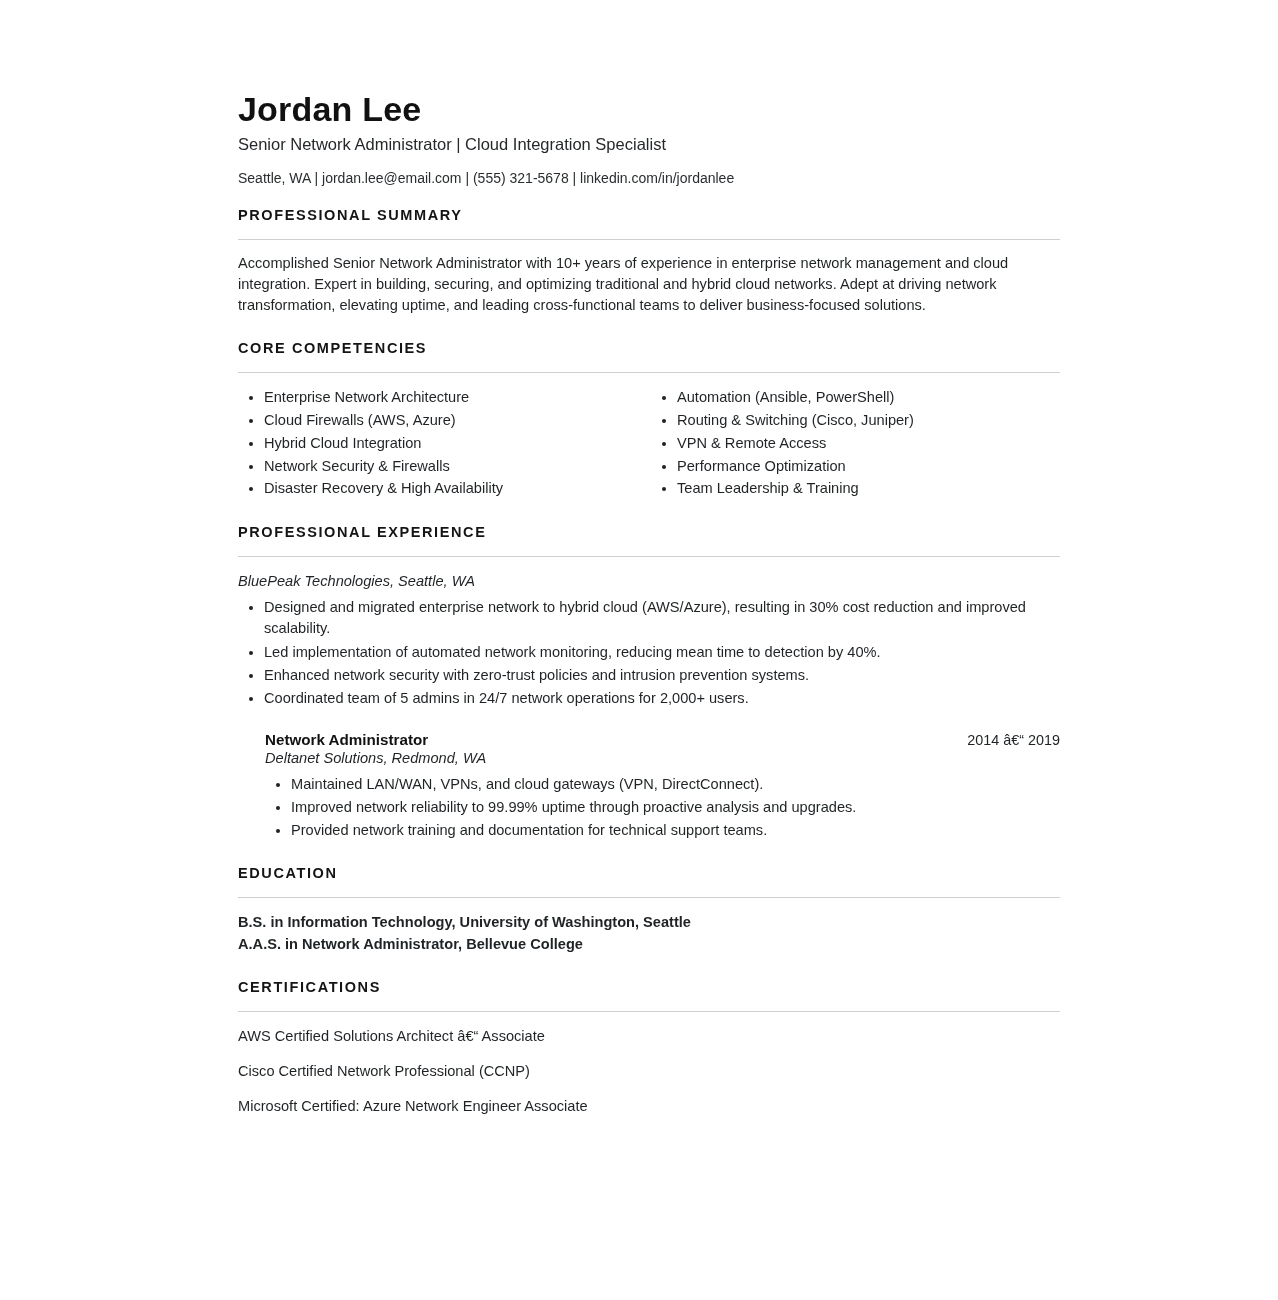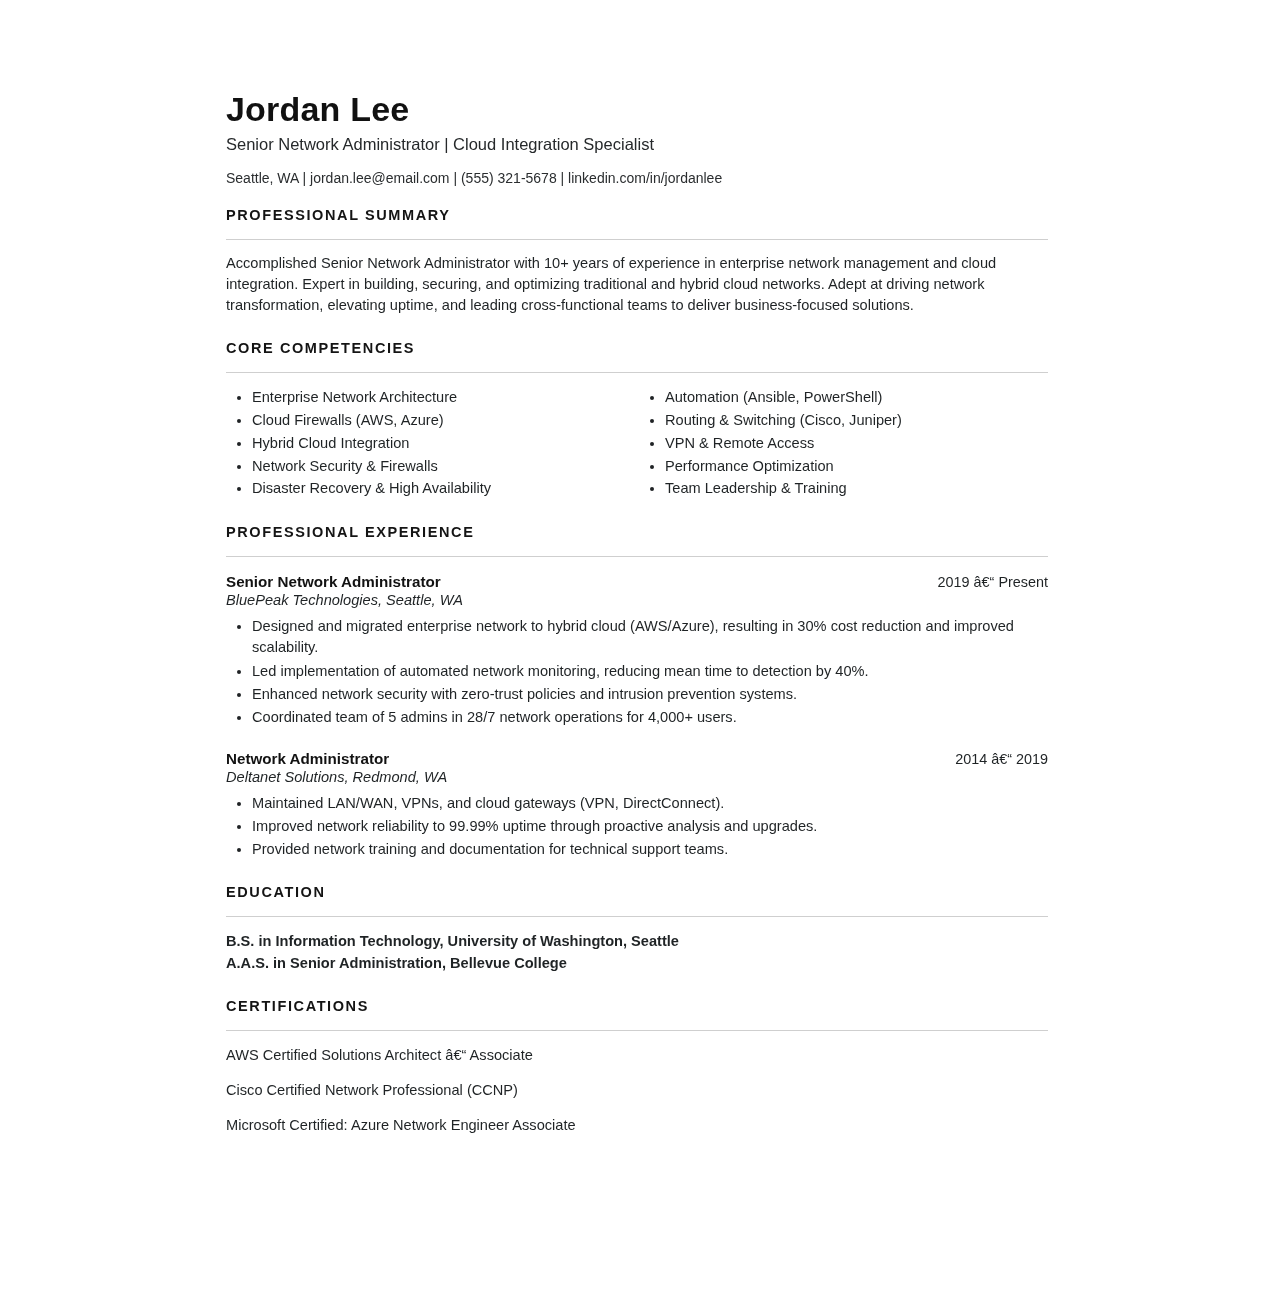--- a/index.html
+++ b/index.html
@@ -15,21 +15,21 @@
     -webkit-font-smoothing: antialiased;
   }
   .page {
     position: relative;
     width: 1278px;
     height: 1300px;
     box-sizing: border-box;
   }
   .resume {
     position: absolute;
-    left: 226px;
+    left: 238px;
     top: 90px;
     width: 822px;
   }
   .name {
     font-size: 34px;
     font-weight: bold;
     letter-spacing: 0.2px;
     line-height: 1.12;
     margin: 0 0 6px 0;
     color: #111;
@@ -87,20 +87,21 @@
     color: #1f2325;
   }
   .comp-col.right ul {
     padding-left: 26px;
   }
   .job {
     margin-bottom: 22px;
   }
   .job:last-child {
     margin-bottom: 0;
+    margin-left: 27px;
   }
   .job-head {
     display: flex;
     justify-content: space-between;
     align-items: baseline;
   }
   .job-title {
     font-size: 15.2px;
     font-weight: bold;
     color: #121212;
@@ -181,51 +182,47 @@
             <li>Team Leadership &amp; Training</li>
           </ul>
         </div>
       </div>
     </div>
 
     <div class="section exp-section">
       <div class="section-title">PROFESSIONAL EXPERIENCE</div>
 
       <div class="job">
-        <div class="job-head">
-          <span class="job-title">Senior Network Administrator</span>
-          <span class="job-dates">2019 â€“ Present</span>
-        </div>
         <div class="job-company">BluePeak Technologies, Seattle, WA</div>
         <ul class="bullets">
           <li>Designed and migrated enterprise network to hybrid cloud (AWS/Azure), resulting in 30% cost reduction and improved scalability.</li>
           <li>Led implementation of automated network monitoring, reducing mean time to detection by 40%.</li>
           <li>Enhanced network security with zero-trust policies and intrusion prevention systems.</li>
-          <li>Coordinated team of 5 admins in 28/7 network operations for 4,000+ users.</li>
+          <li>Coordinated team of 5 admins in 24/7 network operations for 2,000+ users.</li>
         </ul>
       </div>
 
       <div class="job">
         <div class="job-head">
           <span class="job-title">Network Administrator</span>
           <span class="job-dates">2014 â€“ 2019</span>
         </div>
         <div class="job-company">Deltanet Solutions, Redmond, WA</div>
         <ul class="bullets">
           <li>Maintained LAN/WAN, VPNs, and cloud gateways (VPN, DirectConnect).</li>
           <li>Improved network reliability to 99.99% uptime through proactive analysis and upgrades.</li>
           <li>Provided network training and documentation for technical support teams.</li>
         </ul>
       </div>
     </div>
 
     <div class="section edu-section">
       <div class="section-title">EDUCATION</div>
       <div class="edu-line">B.S. in Information Technology, University of Washington, Seattle</div>
-      <div class="edu-line">A.A.S. in Senior Administration, Bellevue College</div>
+      <div class="edu-line">A.A.S. in Network Administrator, Bellevue College</div>
     </div>
 
     <div class="section cert-section">
       <div class="section-title">CERTIFICATIONS</div>
       <div class="cert-line">AWS Certified Solutions Architect â€“ Associate</div>
       <div class="cert-line">Cisco Certified Network Professional (CCNP)</div>
       <div class="cert-line">Microsoft Certified: Azure Network Engineer Associate</div>
     </div>
 
   </div>

